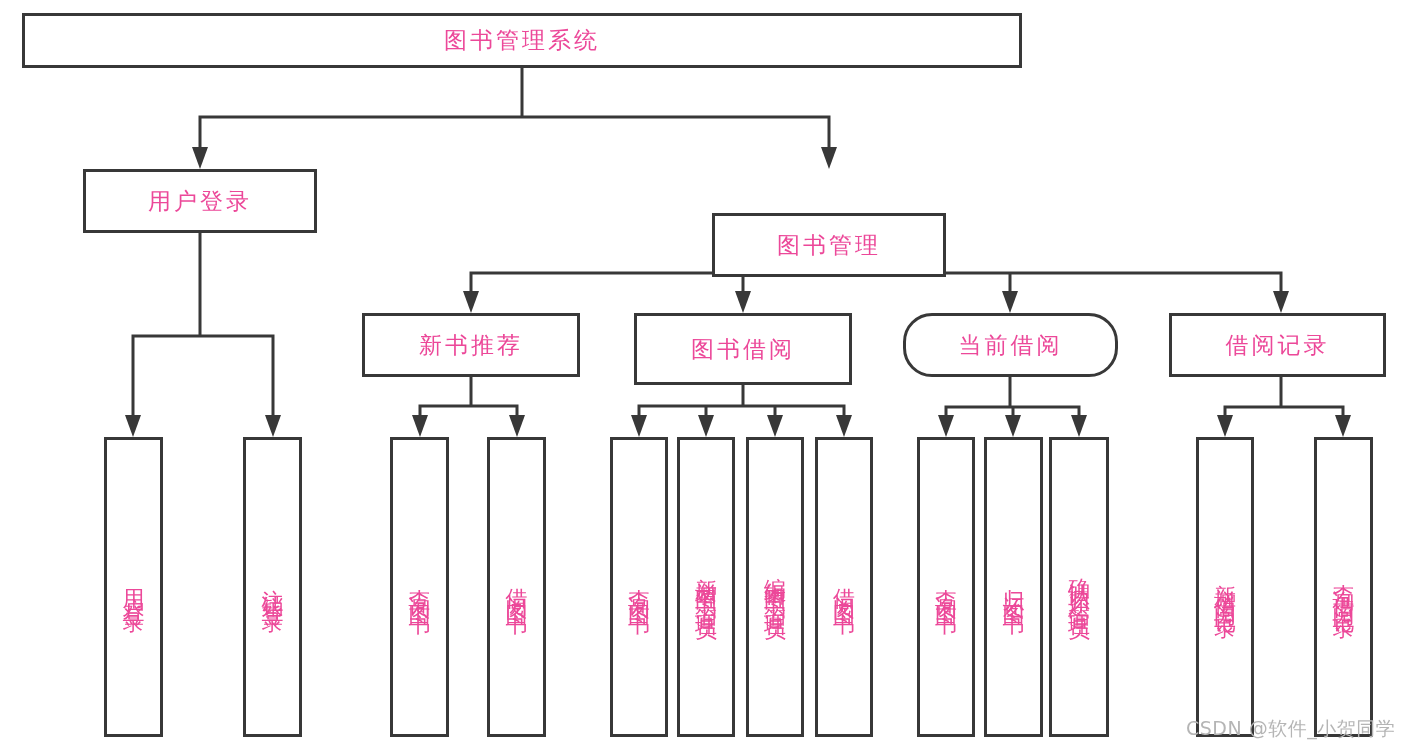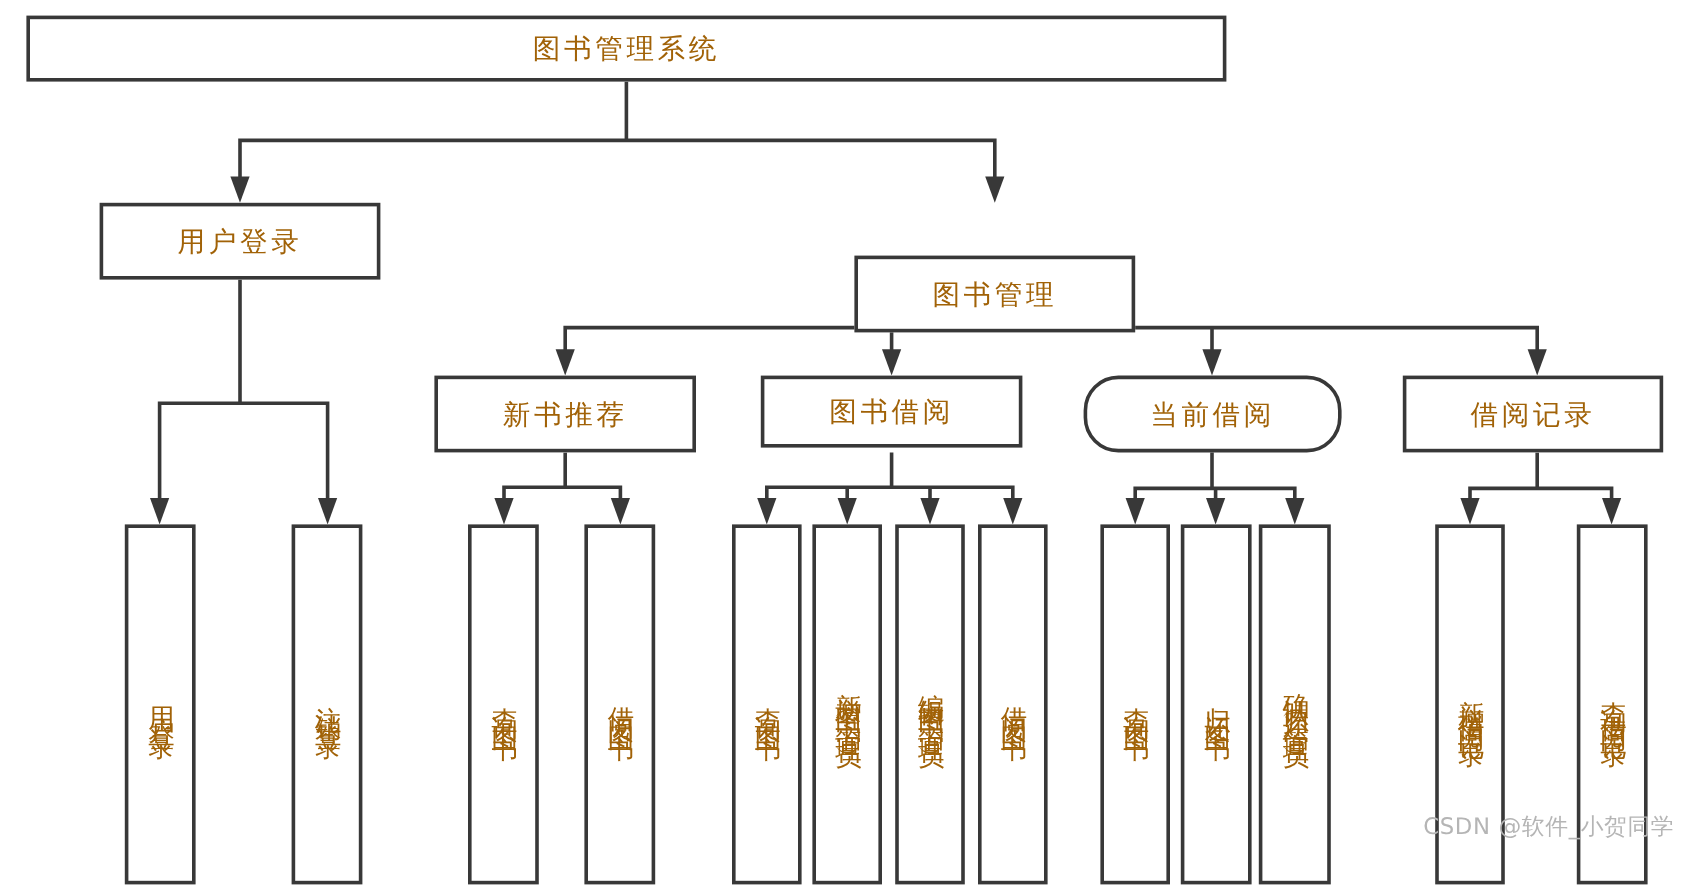--- a/index.html
+++ b/index.html
@@ -19,21 +19,21 @@
     position: absolute;
     left: 0;
     top: 0;
     z-index: 1;
   }
   .node {
     position: absolute;
     box-sizing: border-box;
     border: 3px solid #383838;
     background: #ffffff;
-    color: #a16207;
+    color: #ec4899;
     display: flex;
     align-items: center;
     justify-content: center;
     z-index: 2;
   }
   .h-node {
     font-size: 23px;
     letter-spacing: 3px;
     white-space: nowrap;
   }
@@ -45,21 +45,21 @@
     writing-mode: vertical-rl;
     text-orientation: mixed;
     font-size: 22px;
     letter-spacing: 8px;
     line-height: 1;
     white-space: nowrap;
   }
   .watermark {
     position: absolute;
     left: 1186px;
-    top: 676px;
+    top: 716px;
     font-size: 19px;
     letter-spacing: 0.5px;
     color: #b5b5b5;
     z-index: 3;
     white-space: nowrap;
   }
 </style>
 </head>
 <body>
 
@@ -107,21 +107,21 @@
       <polygon points="1335,415 1351,415 1343,437"></polygon>
     </g>
   </svg>
 
   <div class="node root-node" style="left:22px; top:13px; width:1000px; height:55px;">图书管理系统</div>
 
   <div class="node h-node" style="left:83px; top:169px; width:234px; height:64px;">用户登录</div>
   <div class="node h-node" style="left:712px; top:169px; width:234px; height:64px;margin-top:44px;">图书管理</div>
 
   <div class="node h-node" style="left:362px; top:313px; width:218px; height:64px;text-align:center;">新书推荐</div>
-  <div class="node h-node" style="left:634px; top:313px; width:218px; height:60px;">图书借阅</div>
+  <div class="node h-node" style="left:634px; top:313px; width:218px; height:72px;">图书借阅</div>
   <div class="node h-node" style="left:903px; top:313px; width:215px; height:64px;border-radius:29px;">当前借阅</div>
   <div class="node h-node" style="left:1169px; top:313px; width:217px; height:64px;">借阅记录</div>
 
   <div class="node v-node" style="left:104px; top:437px; width:59px; height:300px;">用户登录</div>
   <div class="node v-node" style="left:243px; top:437px; width:59px; height:300px;">注销登录</div>
 
   <div class="node v-node" style="left:390px; top:437px; width:59px; height:300px;">查询图书</div>
   <div class="node v-node" style="left:487px; top:437px; width:59px; height:300px;">借阅图书</div>
 
   <div class="node v-node" style="left:610px; top:437px; width:58px; height:300px;">查询图书</div>

